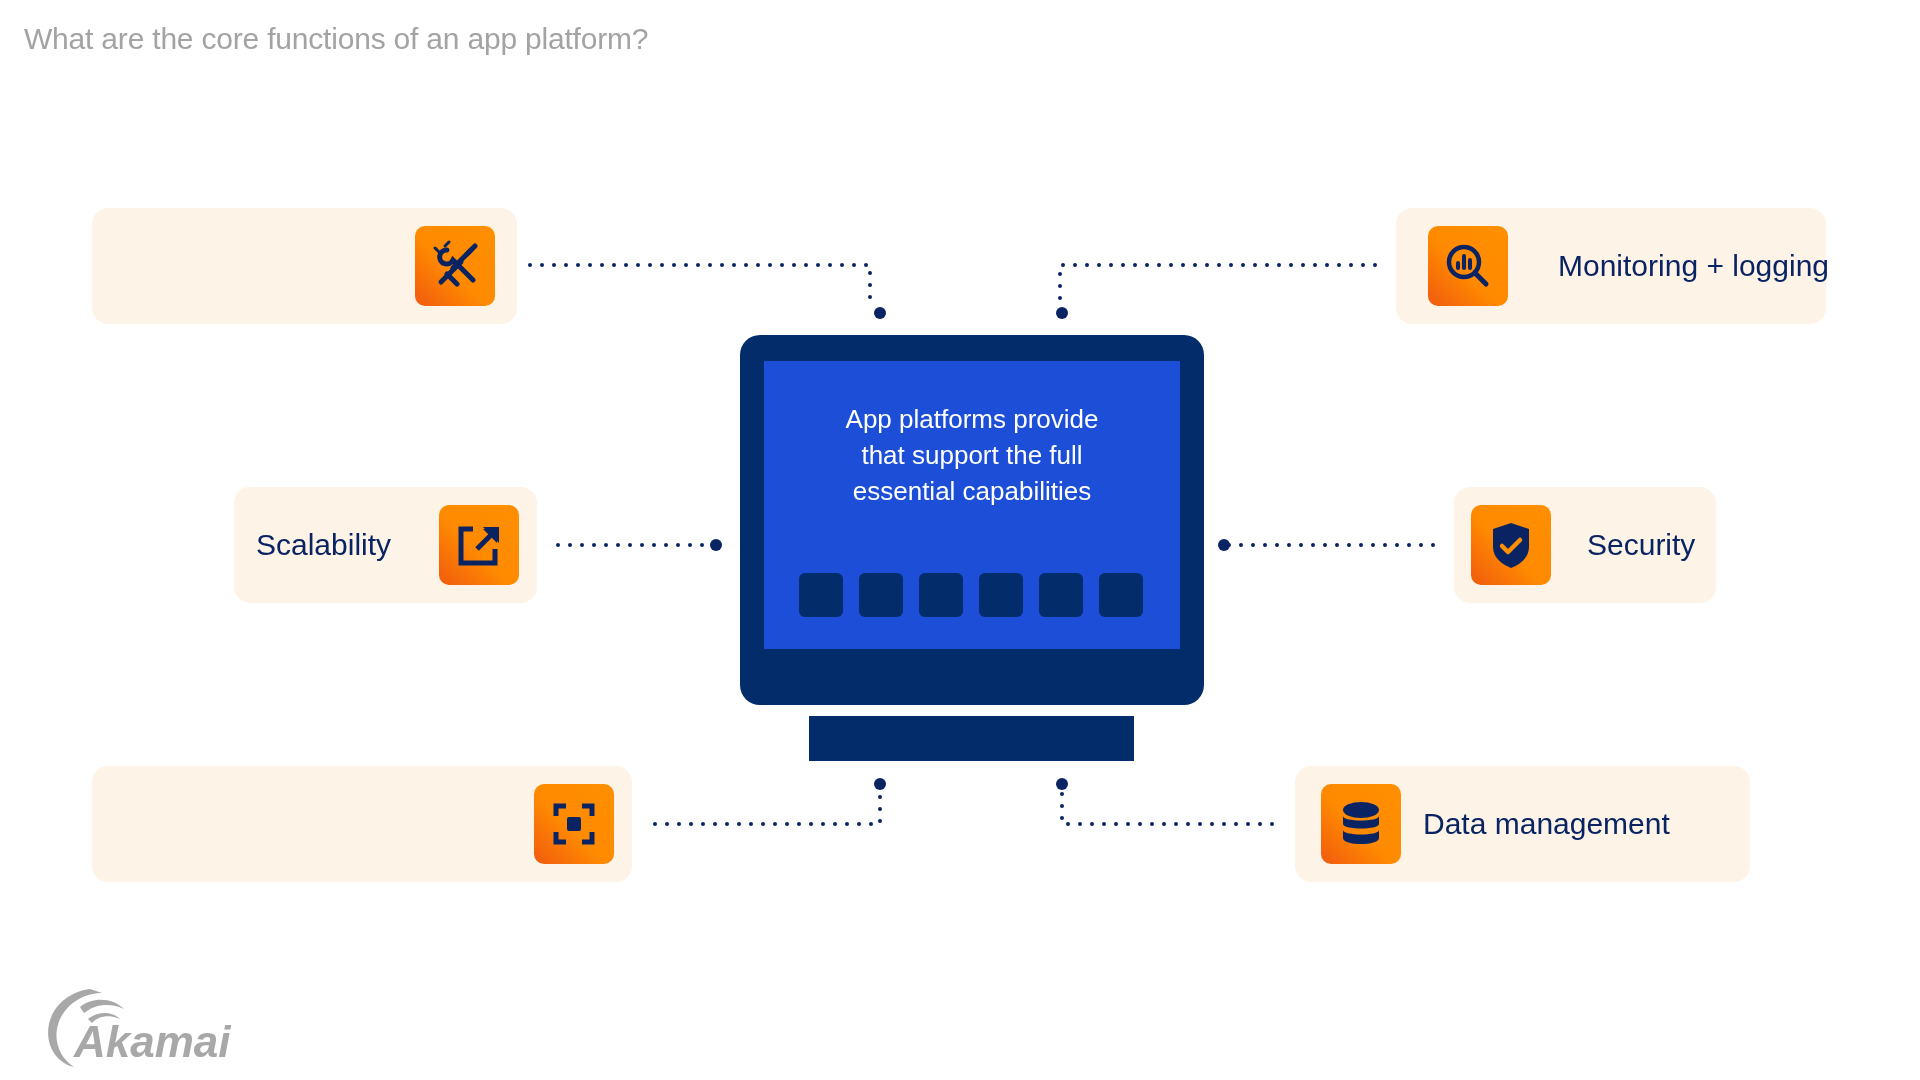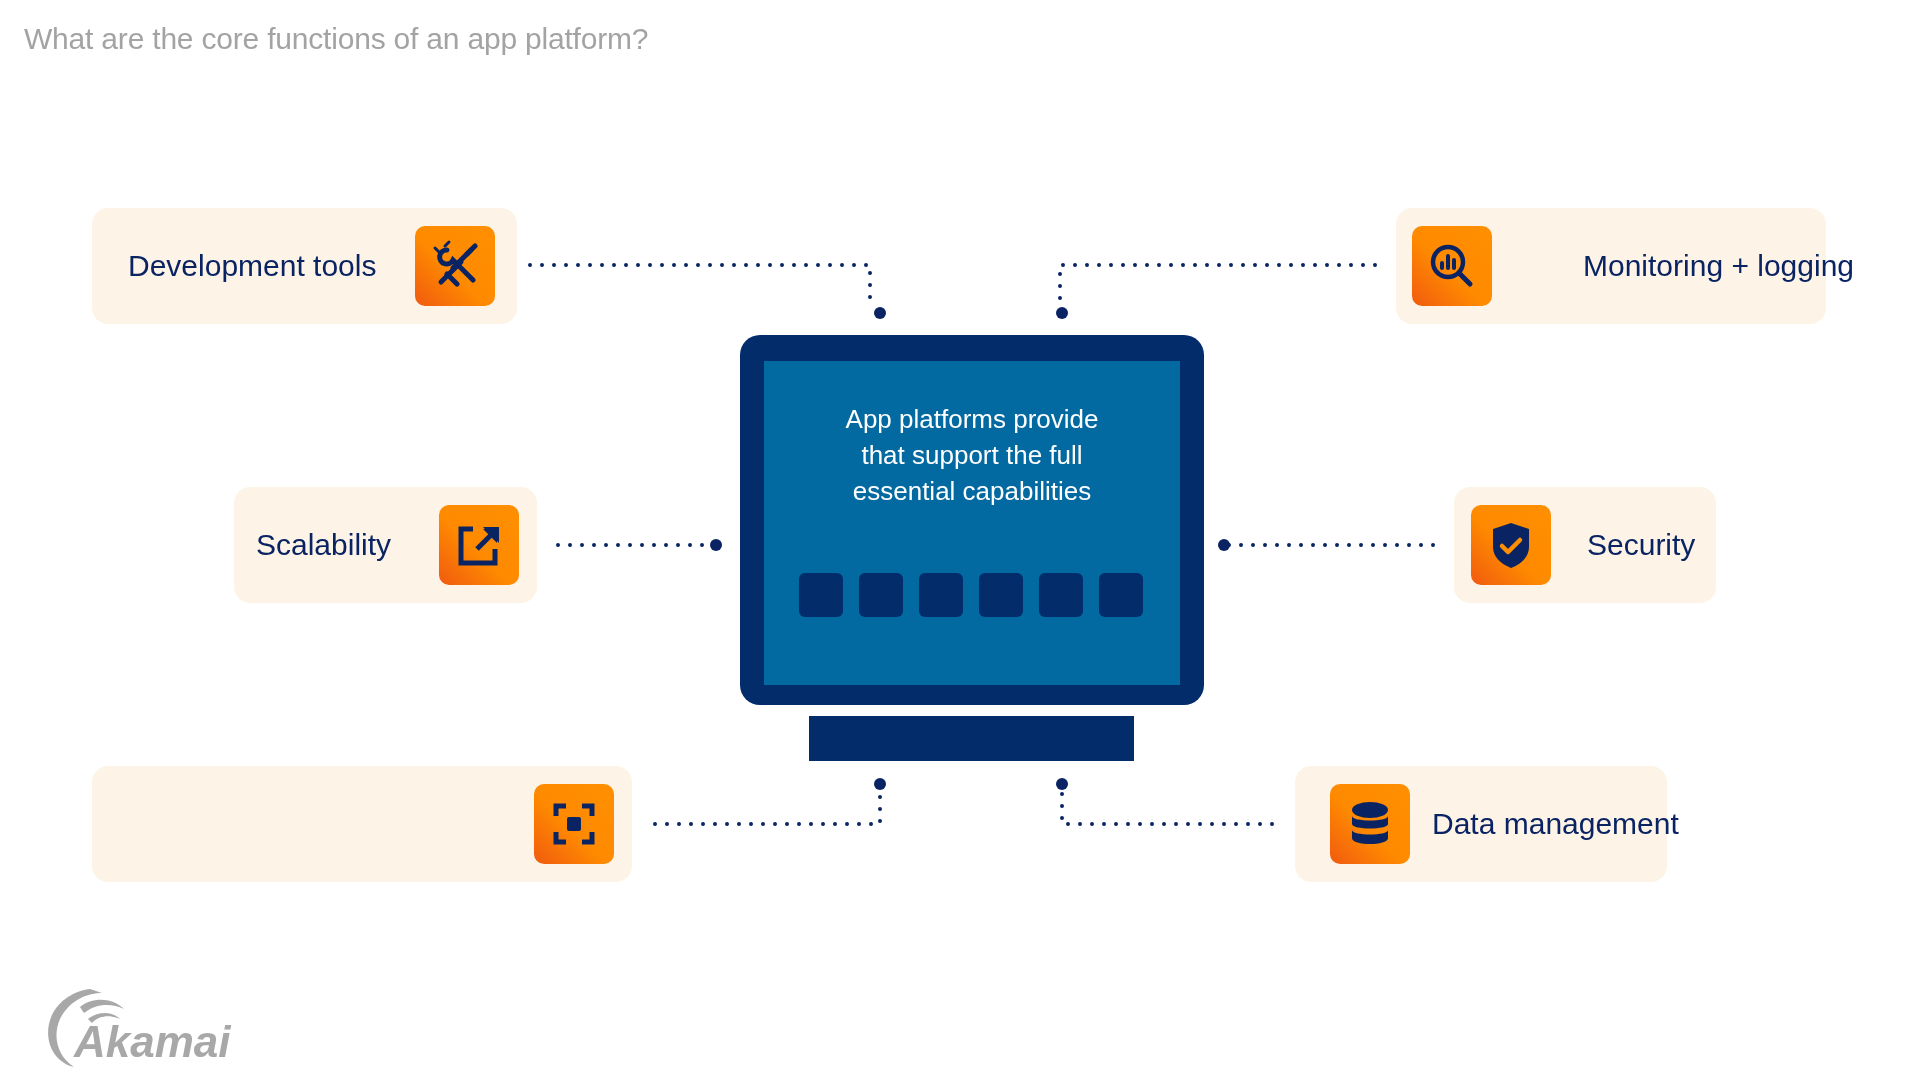--- a/index.html
+++ b/index.html
@@ -9,21 +9,21 @@
   .card { position: absolute; background: #fdf4e7; border-radius: 16px; height: 116px;
           display: flex; align-items: center; box-sizing: border-box; }
   .card .label { font-size: 30px; color: #0a2463; white-space: nowrap; }
   .icon-box { width: 80px; height: 80px; border-radius: 10px; flex: 0 0 80px;
               background: linear-gradient(45deg, #f05a0f 0%, #ff8a00 45%, #ff8f00 100%);
               display: flex; align-items: center; justify-content: center; }
   .icon-box svg { width: 56px; height: 56px; }
   .connectors { position: absolute; left: 0; top: 0; width: 1920px; height: 1080px; pointer-events: none; }
   .monitor { position: absolute; left: 740px; top: 335px; width: 464px; height: 370px;
              background: #032c6b; border-radius: 20px; }
-  .screen { position: absolute; left: 24px; top: 26px; width: 416px; height: 324px; background: #0369a1; }
+  .screen { position: absolute; left: 24px; top: 26px; width: 416px; height: 288px; background: #1d4ed8; }
   .screen-text { position: absolute; left: 0; top: 40px; width: 100%; text-align: center;
                  color: #ffffff; font-size: 26px; line-height: 36px; }
   .screen-text div { white-space: nowrap; }
   .tiles { position: absolute; left: 35px; top: 212px; display: flex; gap: 16px; }
   .tile { width: 44px; height: 44px; background: #032c6b; border-radius: 6px; }
   .stand { position: absolute; left: 809px; top: 716px; width: 325px; height: 45px; background: #032c6b; }
   .logo { position: absolute; left: 40px; top: 985px; width: 200px; height: 82px; }
 </style>
 </head>
 <body>
@@ -68,33 +68,32 @@
       <div class="tile"></div>
       <div class="tile"></div>
       <div class="tile"></div>
       <div class="tile"></div>
     </div>
   </div>
 </div>
 <div class="stand"></div>
 
 <div class="card" style="left:92px; top:208px; width:425px; padding-left:36px;">
-  <span class="label">Development tools</span>
   <div class="icon-box" style="margin-left:auto; margin-right:22px;">
     <svg viewBox="0 0 56 56" fill="none" stroke="#0a2463" stroke-width="5" stroke-linecap="round">
       <path d="M14 44 L34 24"></path>
       <path d="M20 12 a7 7 0 1 0 6 10 l20 20" stroke-width="5"></path>
       <path d="M12 14 L8 10 M18 8 L22 4" stroke-width="3"></path>
       <path d="M44 12 L26 30"></path>
       <path d="M20 36 L30 46 M48 8 L40 16"></path>
     </svg>
   </div>
 </div>
 
-<div class="card" style="left:1396px; top:208px; width:430px; padding-left:16px;gap:41px;">
+<div class="card" style="left:1396px; top:208px; width:430px; padding-left:32px;">
   <div class="icon-box">
     <svg viewBox="0 0 56 56" fill="none" stroke="#0a2463" stroke-linecap="round">
       <circle cx="24" cy="24" r="15" stroke-width="4.5"></circle>
       <path d="M35 35 L46 46" stroke-width="5"></path>
       <path d="M18 30 V25 M24 30 V18 M30 30 V22" stroke-width="4"></path>
     </svg>
   </div>
   <span class="label" style="margin-left:50px;">Monitoring + logging</span>
 </div>
 
@@ -122,21 +121,21 @@
 
 <div class="card" style="left:92px; top:766px; width:540px; padding-left:34px;">
   <div class="icon-box" style="margin-left:auto; margin-right:18px;">
     <svg viewBox="0 0 56 56" fill="none" stroke="#0a2463" stroke-width="5">
       <path d="M10 20 V10 H20 M36 10 H46 V20 M46 36 V46 H36 M20 46 H10 V36"></path>
       <rect x="21" y="21" width="14" height="14" rx="2" fill="#0a2463" stroke="none"></rect>
     </svg>
   </div>
 </div>
 
-<div class="card" style="left:1295px; top:766px; width:372px; padding-left:35px;">
+<div class="card" style="left:1295px; top:766px; width:455px; padding-left:26px;">
   <div class="icon-box">
     <svg viewBox="0 0 56 56">
       <ellipse cx="28" cy="14" rx="18" ry="8" fill="#0a2463"></ellipse>
       <path d="M10 20 C10 26 46 26 46 20 V28 C46 34 10 34 10 28 Z" fill="#0a2463"></path>
       <path d="M10 34 C10 40 46 40 46 34 V42 C46 50 10 50 10 42 Z" fill="#0a2463"></path>
     </svg>
   </div>
   <span class="label" style="margin-left:22px;">Data management</span>
 </div>
 

